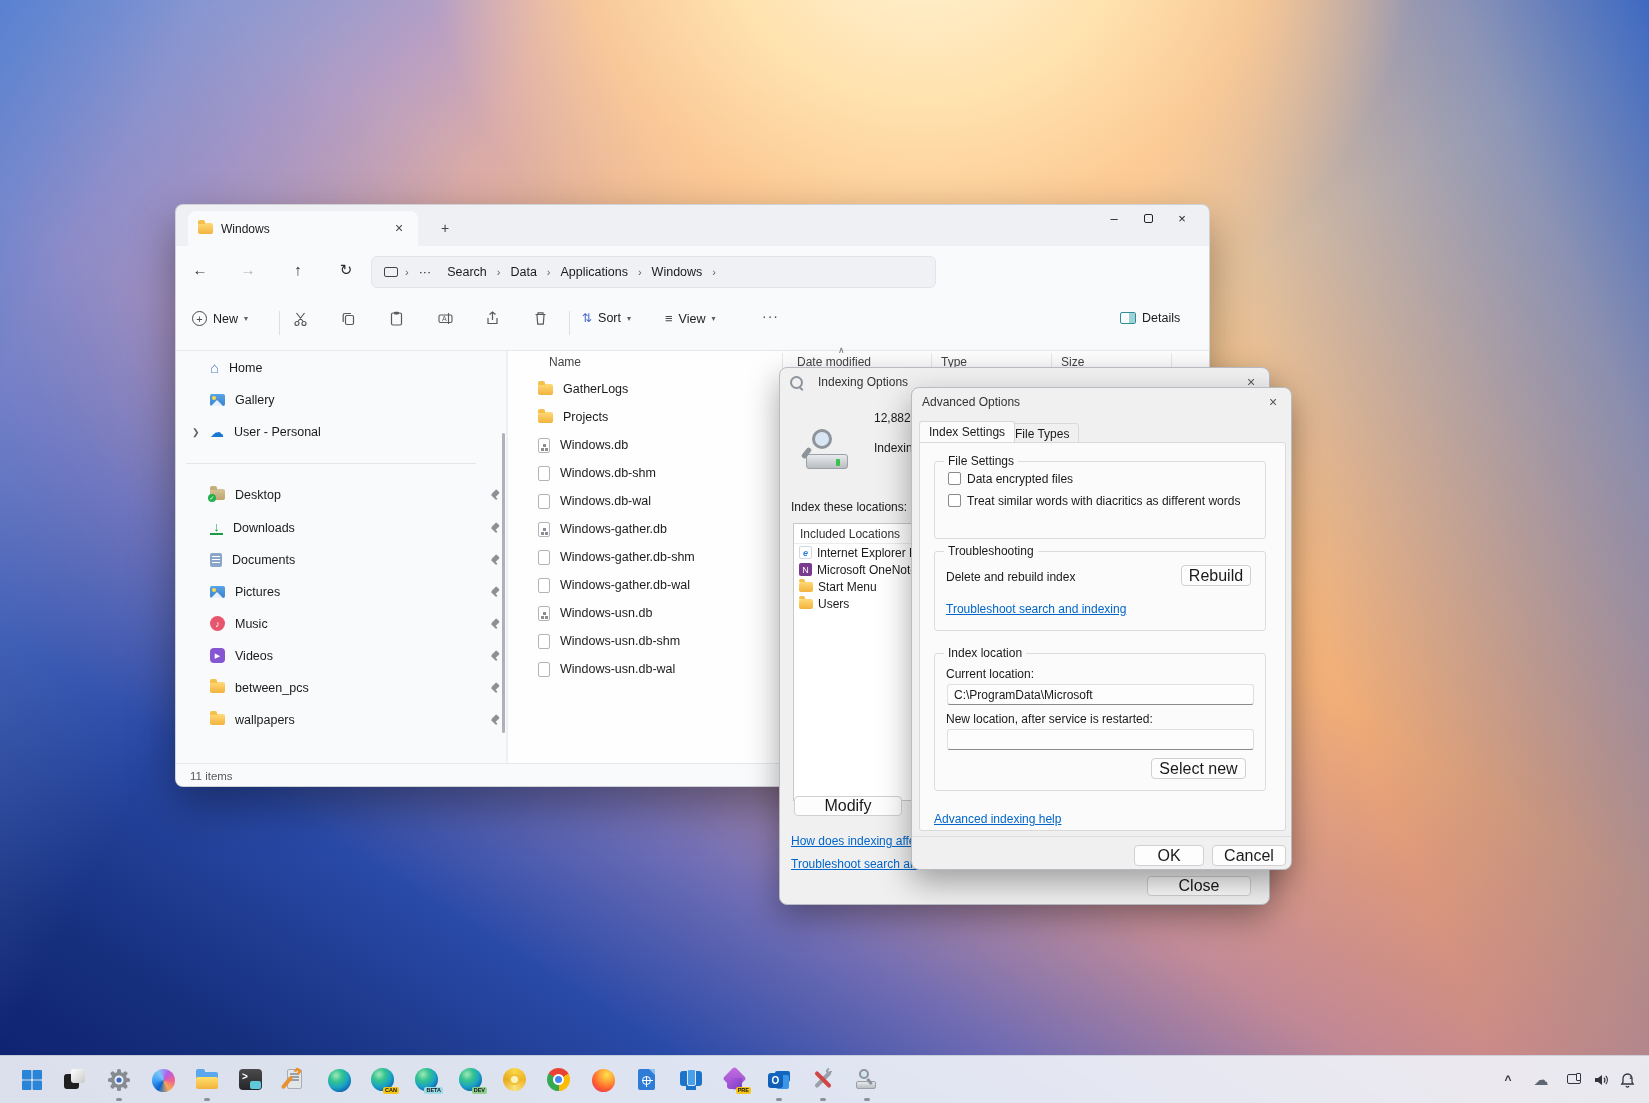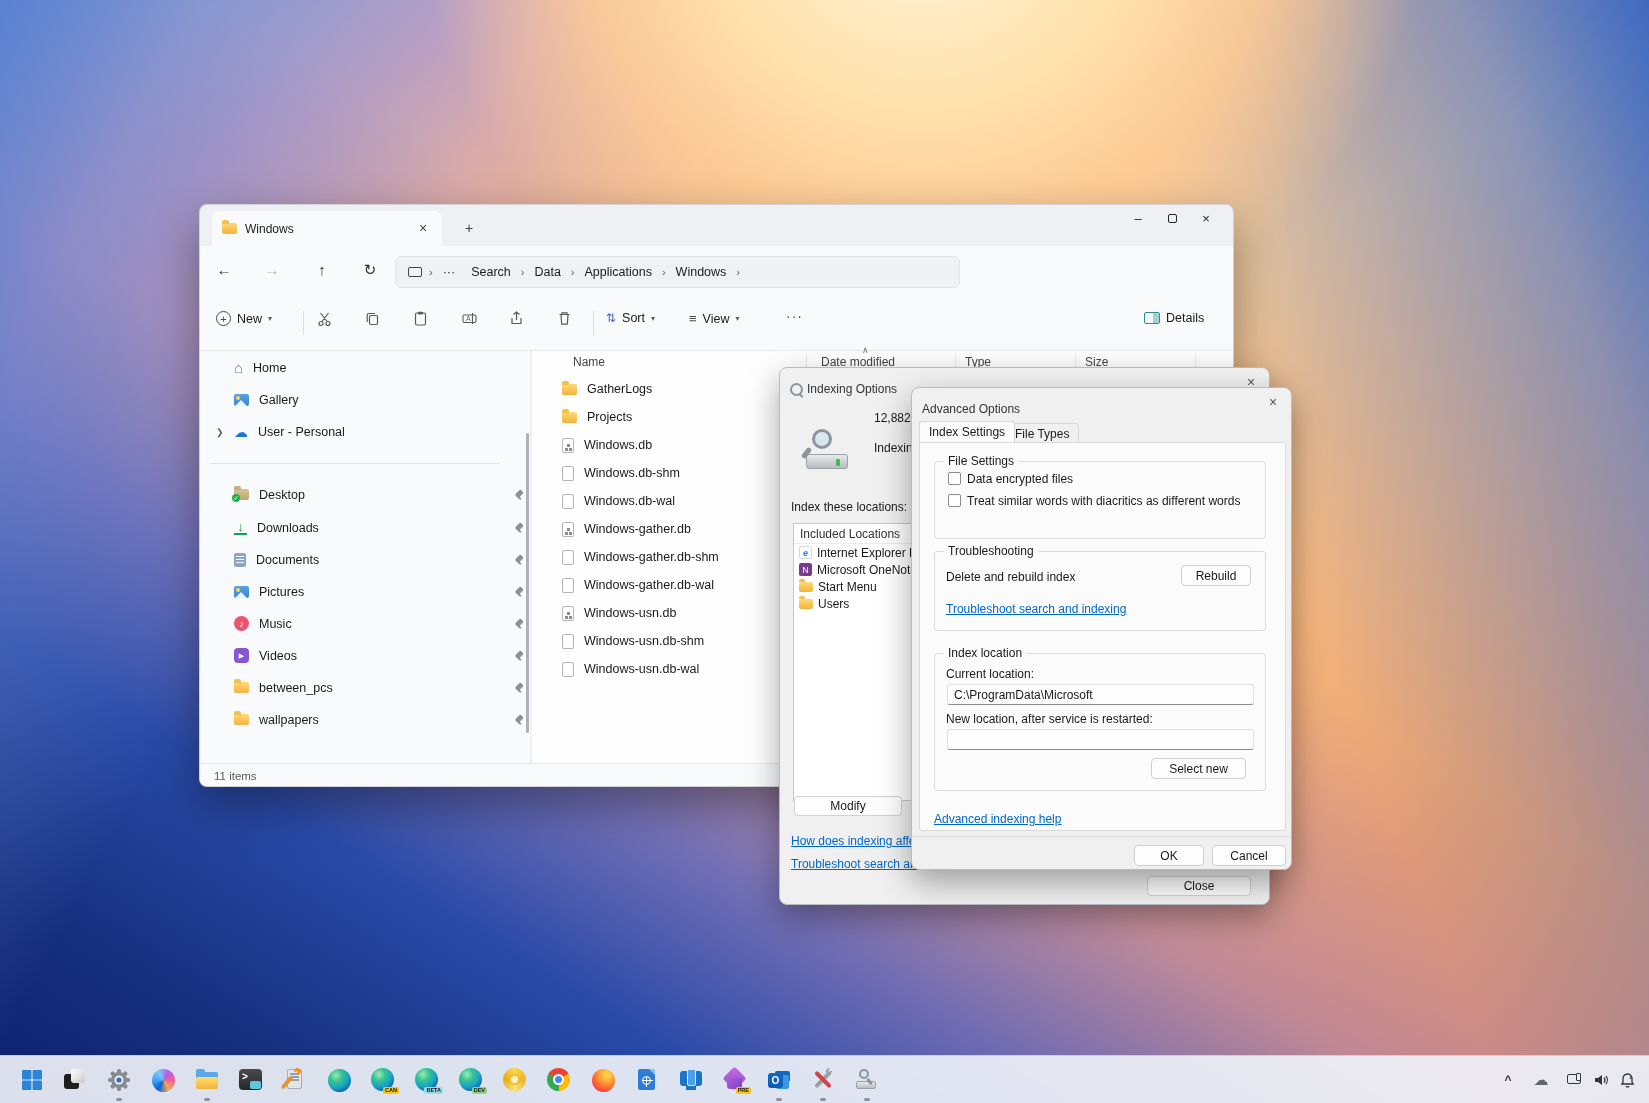--- a/index.html
+++ b/index.html
@@ -10,21 +10,21 @@
     left:0; top:0; width:1649px; height:1103px;
     background:
       radial-gradient(ellipse 42% 58% at 56% -8%, #fff4d8 0%, #ffe2ae 30%, rgba(255,205,150,.85) 50%, rgba(255,195,140,0) 72%),
       linear-gradient(248deg, rgba(52,100,196,.95) 0%, rgba(70,115,205,.6) 9%, rgba(120,150,215,0) 28%),
       linear-gradient(118deg, rgba(86,128,208,.95) 0%, rgba(110,140,210,.55) 9%, rgba(150,150,200,0) 25%),
       linear-gradient(32deg, #0d1f6e 0%, #16307e 10%, #2a4aa8 22%, rgba(92,98,190,.85) 32%, rgba(160,120,185,.55) 42%, rgba(235,165,120,0) 58%),
       linear-gradient(150deg, #8fa5da 0%, #c9a3c0 14%, #eeb68a 30%, #f7cb96 48%, #f3b57e 66%, #eca06c 82%, #e69260 100%);
   }
   
   #explorer { left:175px; top:204px; width:1035px; height:583px; background:#eef0f4; border-radius:8px;
-    box-shadow:0 18px 45px rgba(0,0,0,.38); border:1px solid rgba(0,0,0,.12); overflow:hidden; font-size:12px; color:#1b1b1b;margin-left:24px;}
+    box-shadow:0 18px 45px rgba(0,0,0,.38); border:1px solid rgba(0,0,0,.12); overflow:hidden; font-size:12px; color:#1b1b1b;}
   .tabbar { left:0; top:0; width:100%; height:41px; }
   .tab { left:12px; top:6px; width:230px; height:35px; background:#f8fafb; border-radius:8px 8px 0 0; display:flex; align-items:center; padding:0 10px; gap:8px; }
   .tab-close,.newtab { color:#444; font-size:14px; width:18px; height:18px; line-height:17px; text-align:center; border-radius:4px;}
   .winctl { color:#222; font-size:13px; width:34px; text-align:center; }
   .navbar { left:0; top:41px; width:100%; height:50px; background:#f8fafb; display:block; }
   .navbtn { font-size:15px; color:#2f2f2f; width:28px; height:28px; text-align:center; line-height:27px; border-radius:4px;}
   .crumbbar { left:195px; top:10px; width:565px; height:32px; background:#eff1f5; border:1px solid #e2e4e9; border-radius:6px; display:flex; align-items:center; padding:0 8px; gap:2px;}
   .crumb { padding:3px 7px; border-radius:4px; color:#1b1b1b; font-size:12.5px; white-space:nowrap;}
   .crumb-sep { color:#5f5f5f; font-size:11px; padding:0 1px;}
   .searchbox { left:778px; top:10px; width:250px; height:32px; background:#eff1f5; border:1px solid #e2e4e9; border-radius:6px; display:flex; align-items:center; padding:0 10px;}
@@ -58,23 +58,23 @@
   .i-pic:after { content:""; position:absolute; left:1px; bottom:0; border-left:6px solid transparent; border-right:6px solid transparent; border-bottom:6px solid #e8f2fc;}
   .i-circle { width:15px; height:15px; border-radius:50%; color:#fff; font-size:9px; display:flex; align-items:center; justify-content:center; flex:0 0 auto;}
   .i-sq { width:15px; height:15px; border-radius:4px; color:#fff; font-size:7px; display:flex; align-items:center; justify-content:center; flex:0 0 auto;}
   .i-bin { width:12px; height:14px; background:#aeb6bf; clip-path:polygon(8% 0,92% 0,80% 100%,20% 100%); position:relative; flex:0 0 auto;}
   .i-check { position:absolute; left:24px; top:14px; width:8px; height:8px; background:#23b14d; border-radius:50%; color:#fff; font-size:6px; line-height:8px; text-align:center;}
   .glyph { flex:0 0 auto; }
   
   .dlg { background:#f0f0f0; border:1px solid #b8bcc2; border-radius:8px; box-shadow:0 12px 32px rgba(0,0,0,.35); color:#1a1a1a; font-size:12px; overflow:hidden;}
   #idx-dlg { left:779px; top:367px; width:491px; height:538px; }
   #adv-dlg { left:911px; top:387px; width:381px; height:483px; }
-  .dlg-title { position:absolute; left:0; top:0; width:100%; height:28px; display:flex; align-items:flex-end; padding:0 10px; gap:4px; font-size:12px; color:#1a1a1a;}
+  .dlg-title { position:absolute; left:0; top:0; width:100%; height:28px; display:flex; align-items:center; padding:0 10px; gap:15px; font-size:12px; color:#1a1a1a;}
   .dlg-x { position:absolute; top:6px; font-size:14px; color:#555; width:20px; text-align:center;}
-  .btn { position:absolute; background:#fdfdfd; border:1px solid #d0d0d0; border-radius:4px; font-size:12px; color:#1a1a1a; display:flex; align-items:center; justify-content:center; font-family:"Liberation Sans",sans-serif;}
+  .btn { position:absolute; background:#fdfdfd; border:1px solid #d0d0d0; border-radius:4px; font-size:16px; color:#1a1a1a; display:flex; align-items:center; justify-content:center; font-family:"Liberation Sans",sans-serif;}
   .lnk { color:#0066cc; text-decoration:underline; font-size:12px; white-space:nowrap;}
   .grp { position:absolute; border:1px solid #dcdcdc; border-radius:3px; }
   .grp-lbl { position:absolute; top:-8px; left:9px; background:#fbfbfb; padding:0 4px; font-size:12px; color:#1a1a1a;}
   .cb { position:absolute; width:13px; height:13px; background:#fff; border:1px solid #8a8a8a; border-radius:2px;}
   .fld { position:absolute; background:#fdfdfd; border:1px solid #e0e0e0; border-bottom:1px solid #8a8a8a; border-radius:3px; font-size:12px; color:#1a1a1a; display:flex; align-items:center; padding:0 6px;}
   .tab-pg { position:absolute; background:#fbfbfb; border:1px solid #d9d9d9; border-radius:0 3px 3px 3px;}
   .ptab { position:absolute; font-size:12px; padding:3px 9px; }
   .ptab.on { background:#fbfbfb; border:1px solid #d9d9d9; border-bottom:none; border-radius:3px 3px 0 0; z-index:2;}
   .ptab.off { background:#f0f0f0; border:1px solid #d9d9d9; border-radius:3px 3px 0 0; top:35px; }
   .lv { position:absolute; background:#fff; border:1px solid #c8c8c8; }

